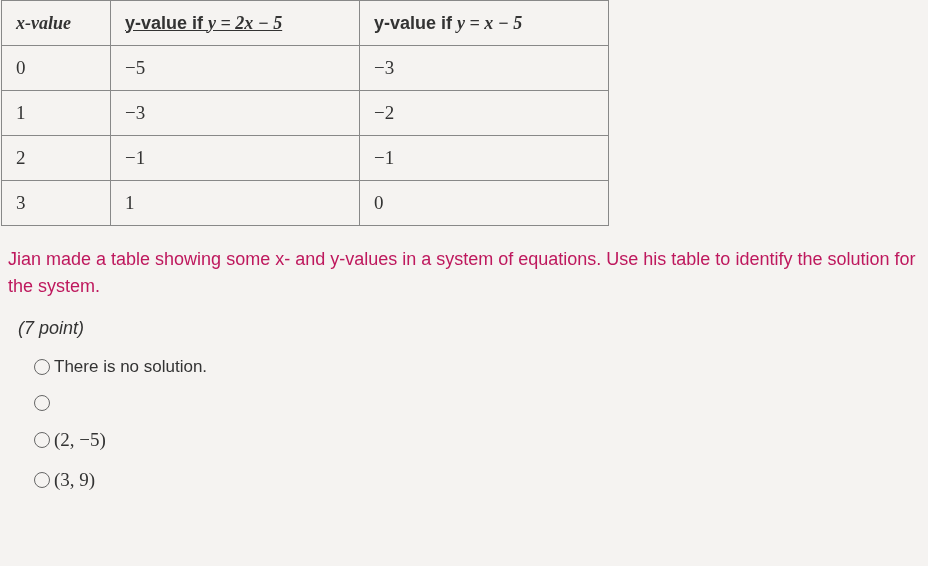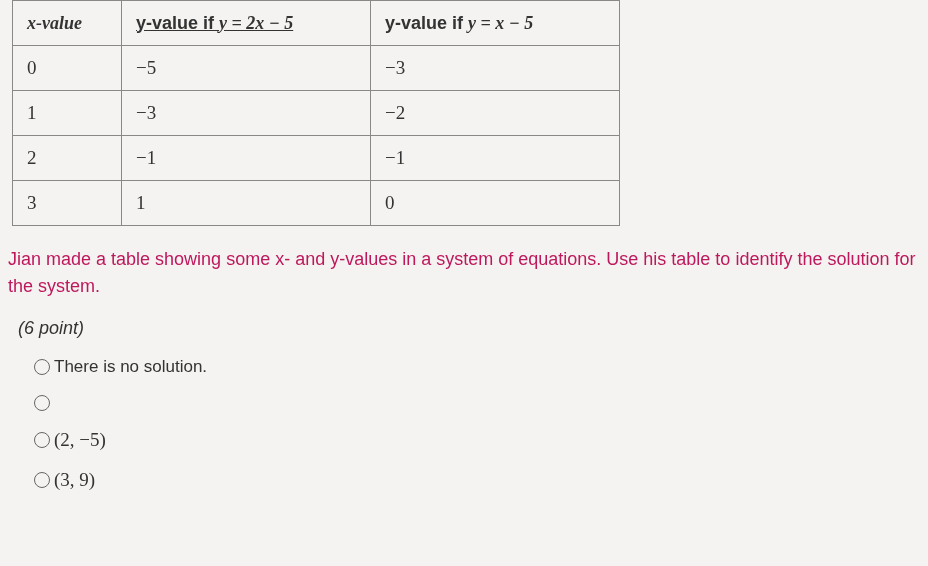--- a/index.html
+++ b/index.html
@@ -7,21 +7,21 @@
       padding: 0;
       width: 928px;
       height: 566px;
       font-family: Arial, Helvetica, sans-serif;
       background: #f5f3f1;
       color: #333;
       font-size: 18px;
     }
     table {
       border-collapse: collapse;
-      margin-left: 12px;
+      margin-left: 1px;
       margin-top: 0;
       padding-left: 20px;
     }
     th, td {
       border: 1px solid #888;
       padding: 10px 14px;
       text-align: left;
       font-weight: normal;
       height: 24px;
     }
@@ -105,21 +105,21 @@
   <tr>
     <td class="serif">3</td>
     <td class="serif">1</td>
     <td class="serif">0</td>
   </tr>
 </tbody>
   </table>
 
 <div class="question-text">Jian made a table showing some x- and y-values in a system of equations. Use his table to identify the solution for the system.</div>
 
-<div class="points">(6 point)</div>
+<div class="points">(7 point)</div>
 
 <div class="option">
   <span class="radio"></span>
   <span class="option-label">There is no solution.</span>
 </div>
 
 <div class="option">
   <span class="radio"></span>
 </div>
 

